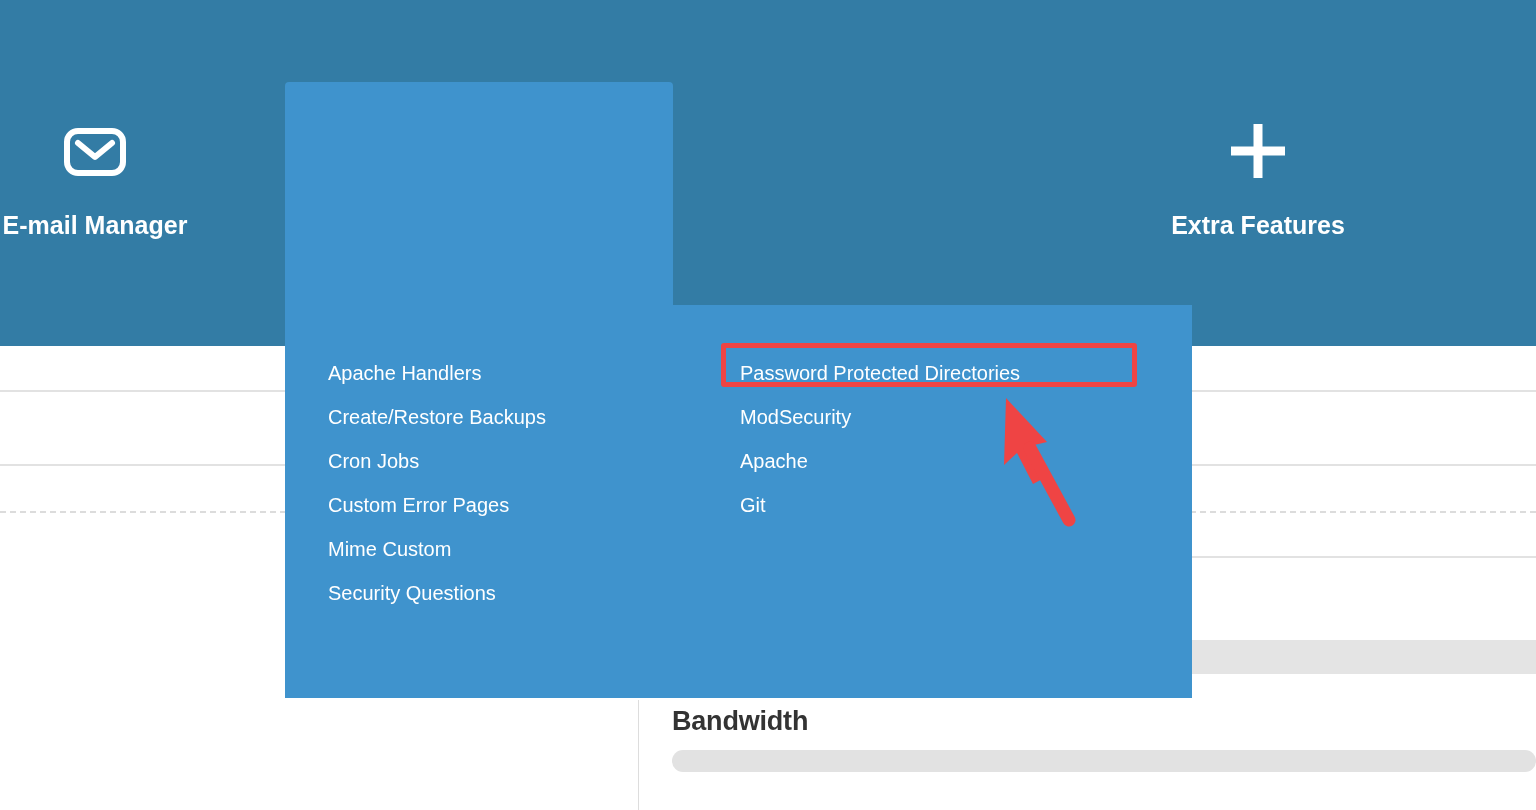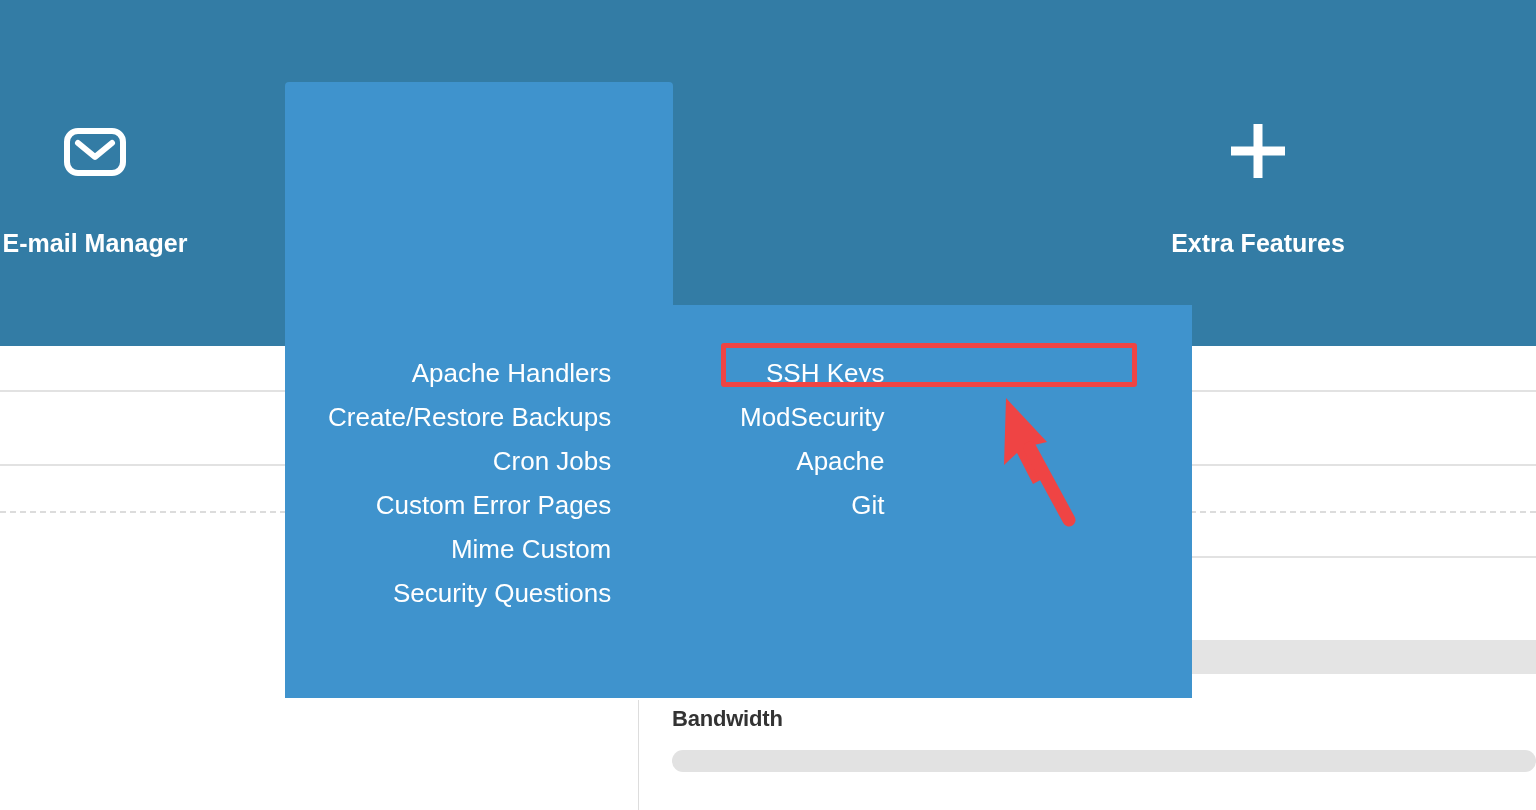--- a/index.html
+++ b/index.html
@@ -40,21 +40,21 @@
     position: absolute;
     background: #e4e4e4;
   }
   .bg-vline {
     position: absolute;
     width: 1px;
     background: #dddddd;
   }
   .bg-section-title {
     position: absolute;
-    font-size: 22px;
+    font-size: 27px;
     font-weight: bold;
     color: #333333;
     letter-spacing: -0.2px;
   }
   .bg-progress {
     position: absolute;
     height: 22px;
     border-radius: 11px;
     background: #e2e2e2;
   }
@@ -81,21 +81,21 @@
     user-select: none;
   }
   .nav-icon {
     margin-top: 113px;
     height: 76px;
     display: flex;
     align-items: center;
     justify-content: center;
   }
   .nav-label {
-    margin-top: 40px;
+    margin-top: 22px;
     font-size: 25px;
     font-weight: 600;
     color: #ffffff;
     white-space: nowrap;
   }
 
   
   .dropdown-tab {
     position: absolute;
     left: 285px;
@@ -115,27 +115,26 @@
     background: #3f93cd;
   }
   .dropdown-col {
     position: absolute;
     top: 46px;
   }
   .dropdown-col.col-left { left: 43px; }
   .dropdown-col.col-right { left: 455px; }
   .dropdown-link {
     display: block;
-    font-size: 26px;
+    font-size: 20px;
     line-height: 44px;
     color: #ffffff;
     white-space: nowrap;
     cursor: pointer;
     text-decoration: none;
-    text-align: right;
   }
 
   
   .highlight-box {
     position: absolute;
     left: 721px;
     top: 343px;
     width: 416px;
     height: 44px;
     border: 5px solid #ef4444;
@@ -229,21 +228,21 @@
     <div class="dropdown-col col-left">
       <a class="dropdown-link">Apache Handlers</a>
       <a class="dropdown-link">Create/Restore Backups</a>
       <a class="dropdown-link">Cron Jobs</a>
       <a class="dropdown-link">Custom Error Pages</a>
       <a class="dropdown-link">Mime Custom</a>
       <a class="dropdown-link">Security Questions</a>
     </div>
 
     <div class="dropdown-col col-right">
-      <a class="dropdown-link">SSH Keys</a>
+      <a class="dropdown-link">Password Protected Directories</a>
       <a class="dropdown-link">ModSecurity</a>
       <a class="dropdown-link">Apache</a>
       <a class="dropdown-link">Git</a>
     </div>
   </div>
 
   <div class="highlight-box"></div>
 
   <div class="arrow-annot">
     <svg width="110" height="145" viewBox="0 0 110 145" aria-hidden="true">

